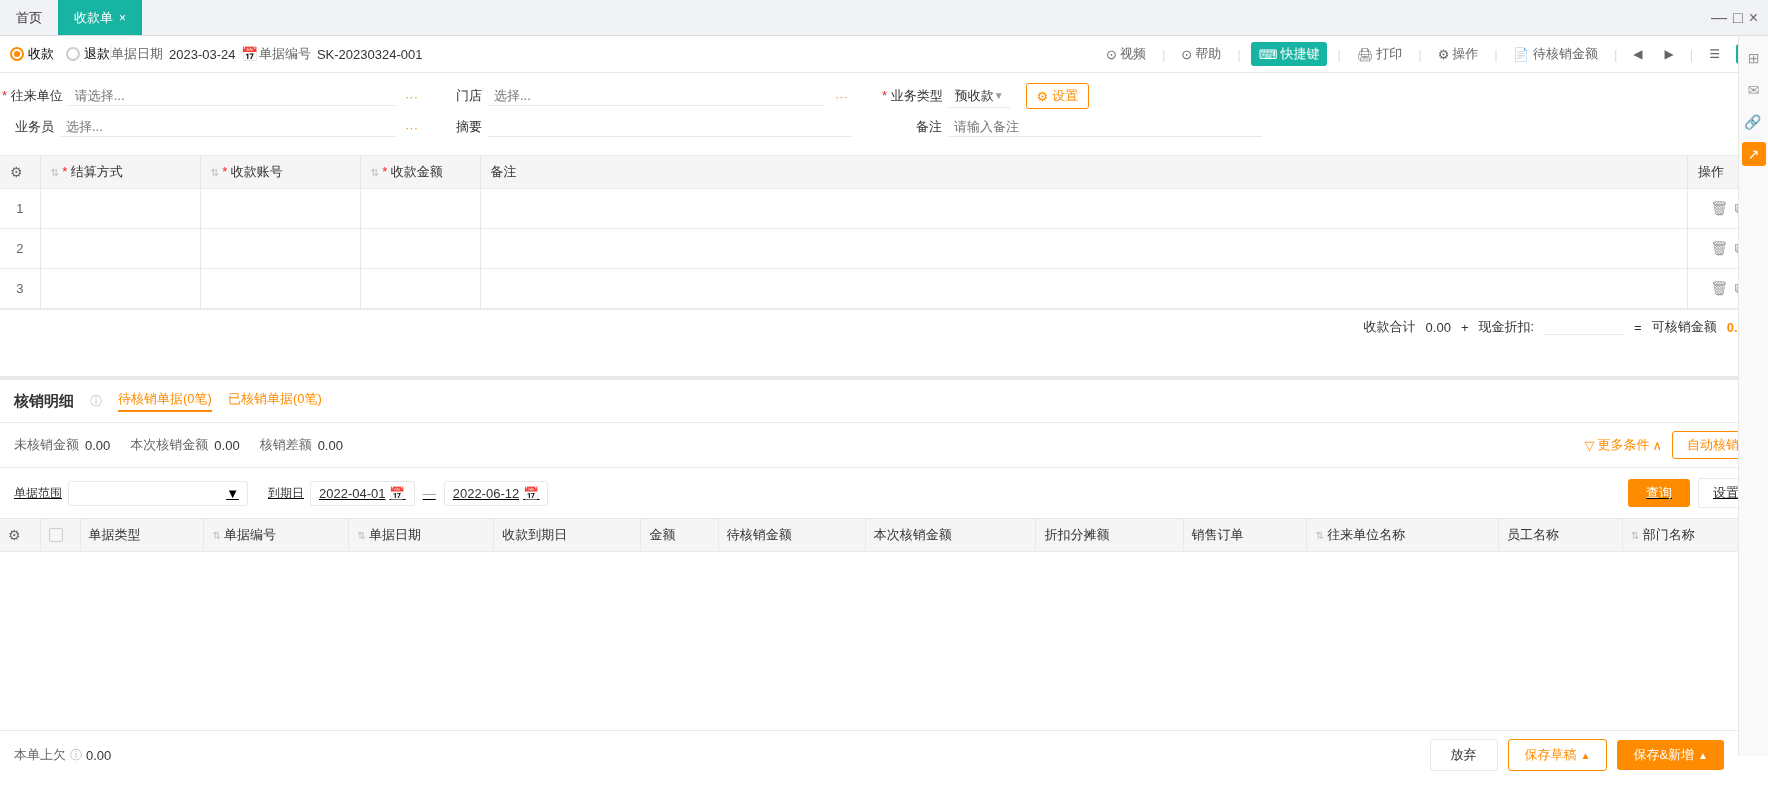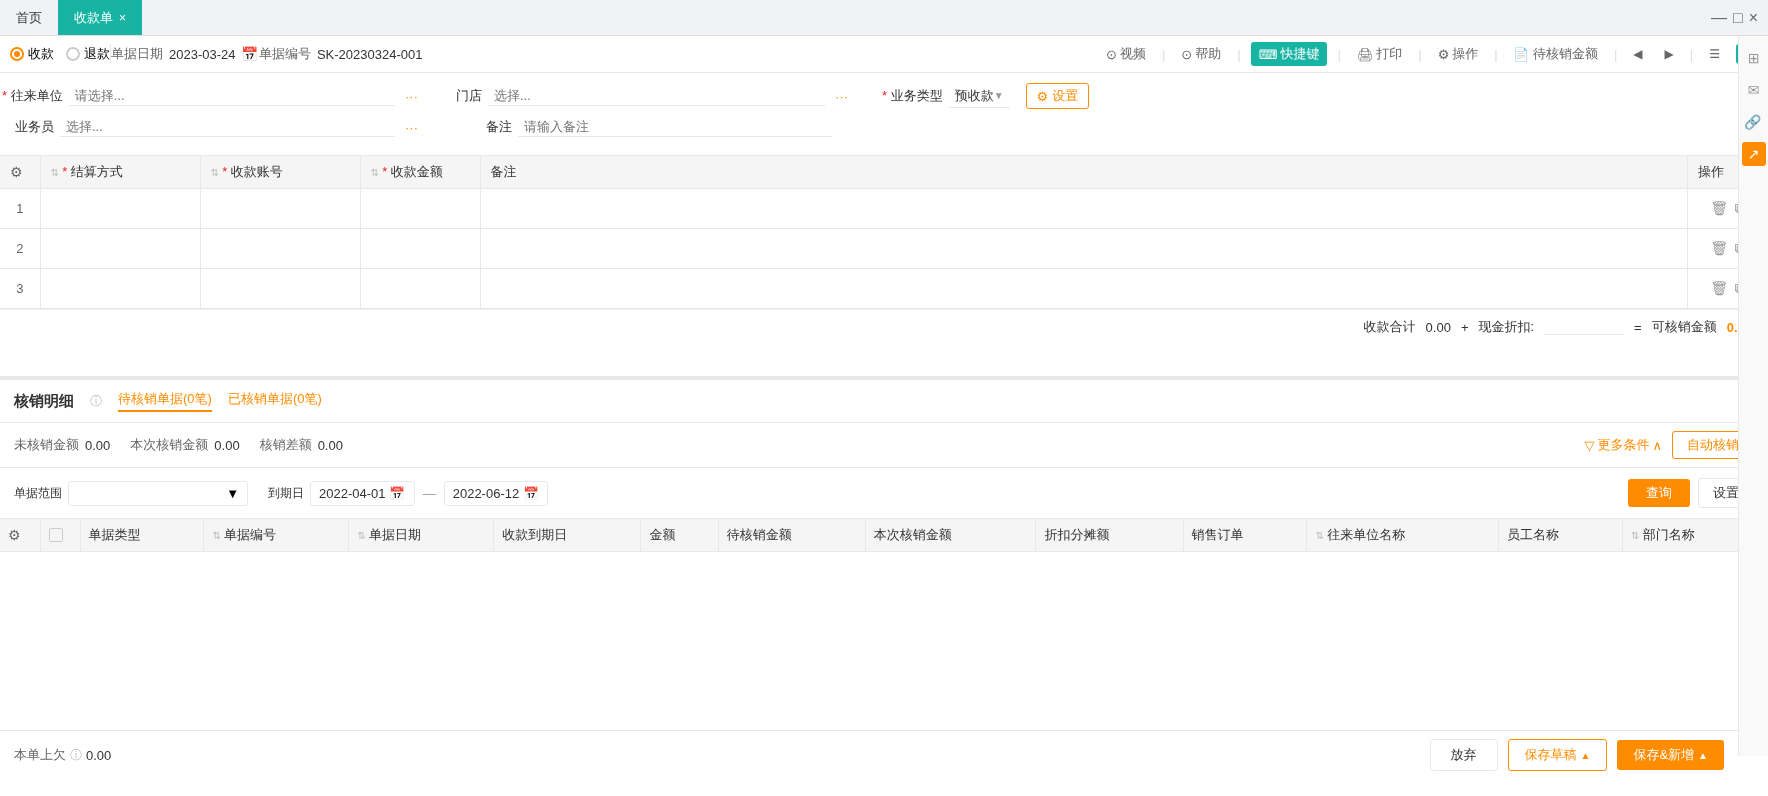--- a/index.html
+++ b/index.html
@@ -148,21 +148,21 @@
     .filter-right { margin-left: auto; display: flex; align-items: center; gap: 10px; }
     .more-conditions { color: #ff8c00; cursor: pointer; font-size: 12px; display: flex; align-items: center; gap: 3px; }
     .auto-writeoff-btn {
       background: #fff; border: 1px solid #ff8c00; color: #ff8c00;
       border-radius: 3px; padding: 4px 14px; cursor: pointer; font-size: 12px;
     }
 
     
     .query-form {
       display: flex; align-items: center; padding: 10px 14px;
-      background: #fff; border-bottom: 1px solid #e8e8e8; gap: 20px;
+      background: #fff; border-bottom: 1px solid #e8e8e8; gap: 20px; text-decoration: underline;
     }
     .query-field { display: flex; align-items: center; gap: 6px; }
     .query-label { color: #333; white-space: nowrap; font-size: 12px; }
     .query-select {
       display: flex; align-items: center; border: 1px solid #e8e8e8;
       border-radius: 3px; padding: 4px 8px; min-width: 180px; gap: 6px; cursor: pointer;
     }
     .query-select-text { flex: 1; color: #999; font-size: 12px; }
     .date-input {
       border: 1px solid #e8e8e8; border-radius: 3px; padding: 4px 8px;
@@ -338,20 +338,24 @@
       </div>
     </div>
     <div class="form-row">
 
       <div class="form-field" style="flex:2.5; max-width:420px;">
         <span class="form-label" style="min-width:52px;">业务员</span>
         <input class="form-input" type="text" style="color: rgb(153, 153, 153);" placeholder="选择...">
         <span class="more-btn">···</span>
       </div>
 
+      <div class="form-field" style="flex:2.5; margin-left:30px; max-width:400px;">
+        <span class="form-label" style="min-width:30px;">摘要</span>
+        <input class="form-input" type="text" style="">
+      </div>
 
       <div class="form-field" style="flex:2; margin-left:30px; max-width:380px;">
         <span class="form-label" style="min-width:60px;">备注</span>
         <input class="form-input" type="text" style="color: rgb(153, 153, 153);" placeholder="请输入备注">
       </div>
     </div>
   </div>
 
   <div class="table-section">
     <div class="table-container">

